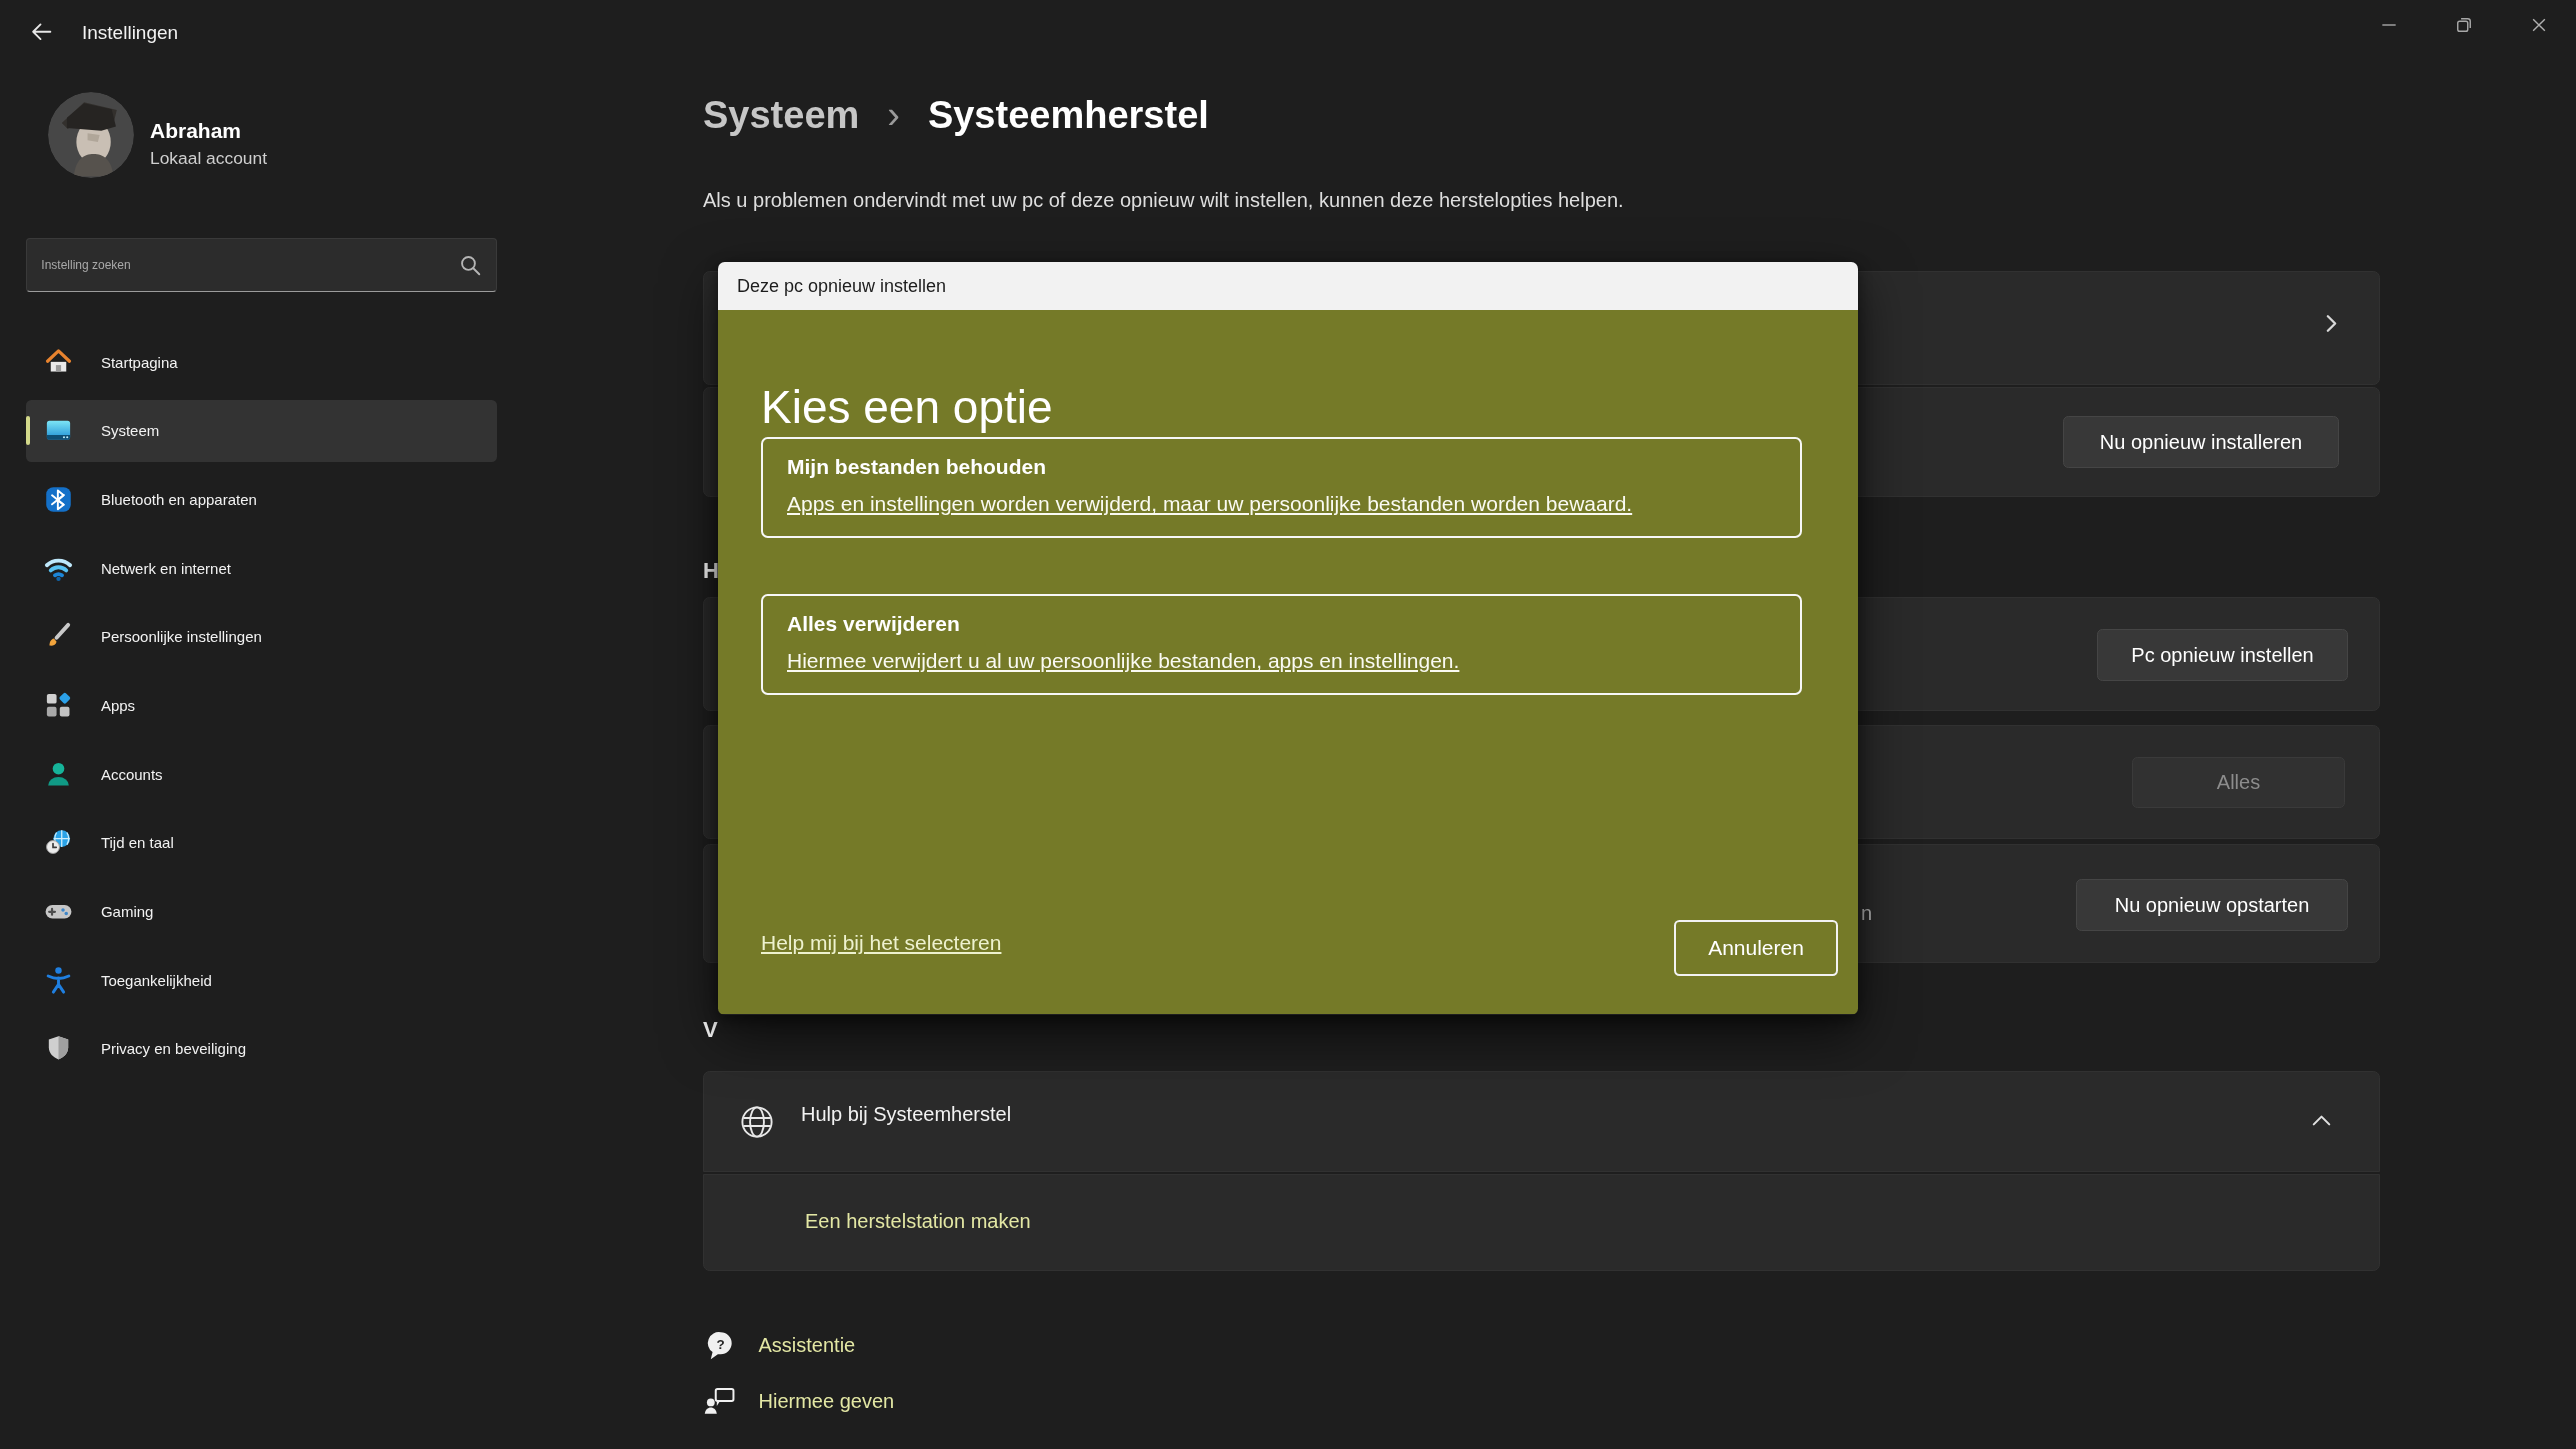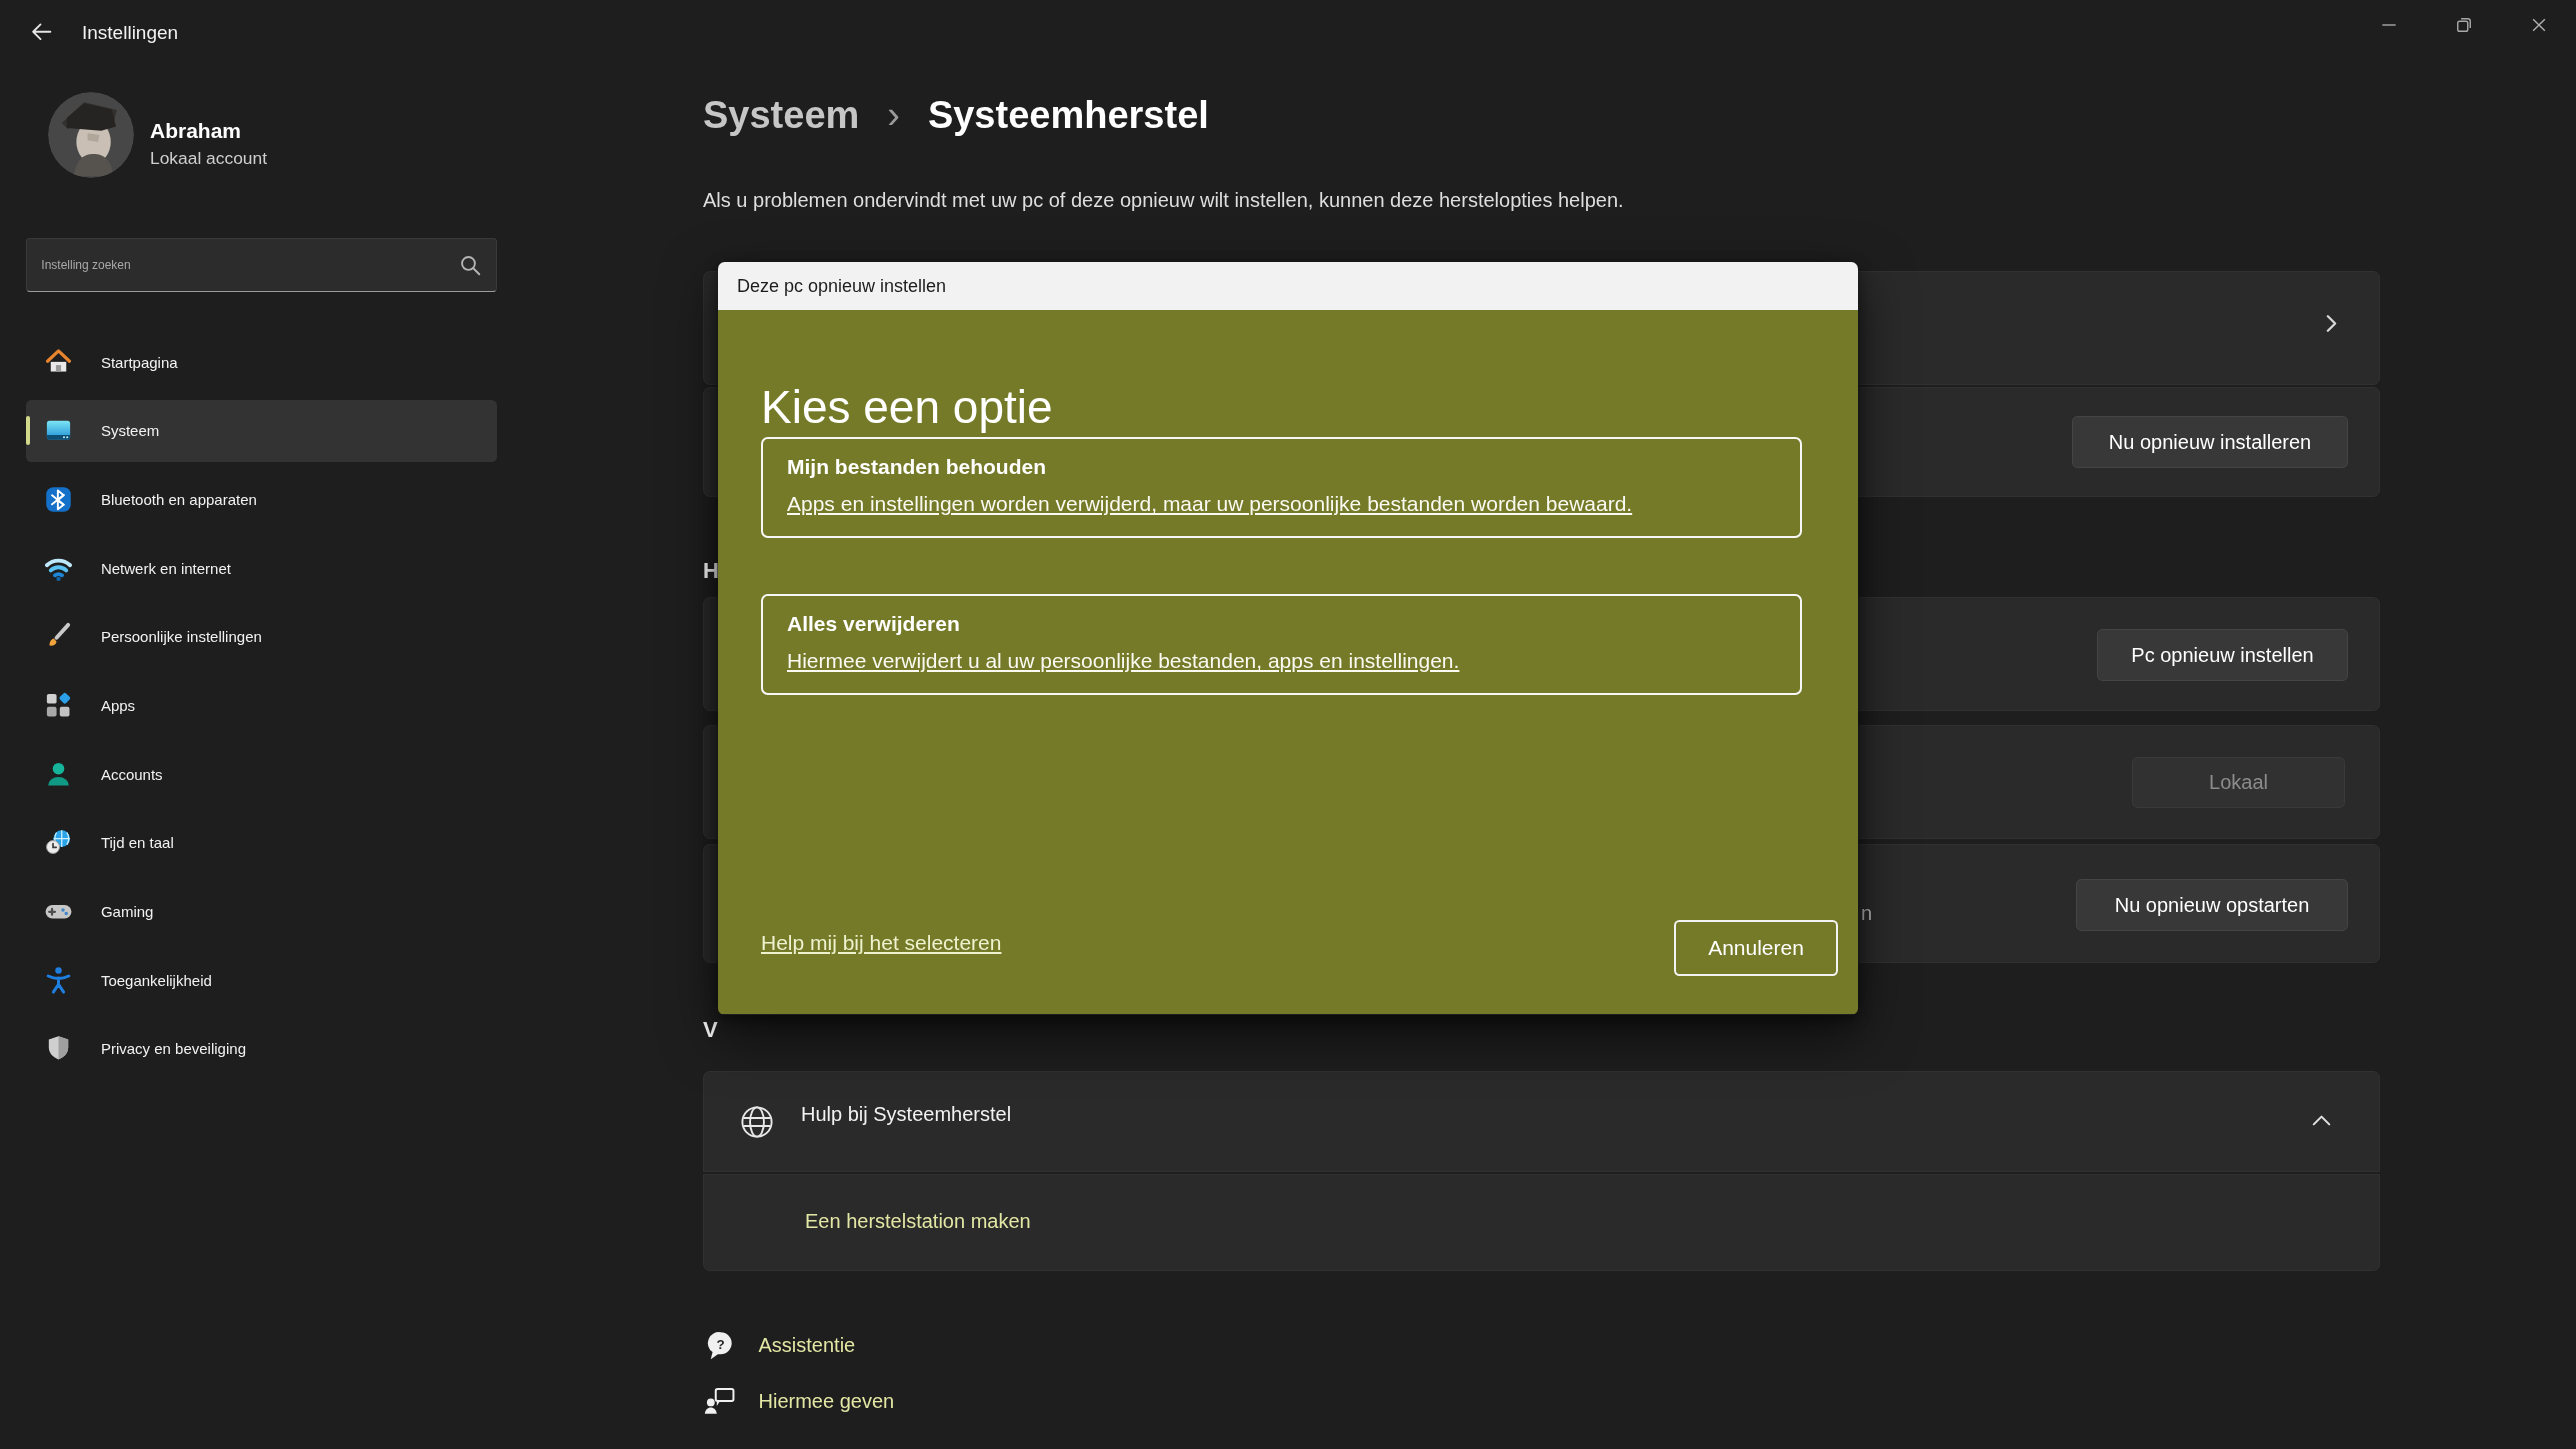--- a/index.html
+++ b/index.html
@@ -293,31 +293,31 @@
       </span>
       <span class="row-title">Problemen oplossen zonder uw pc opnieuw in te stellen</span>
       <span class="chev-right">
         <svg width="19" height="35" viewBox="0 0 24 48">
             <path d="M7 14l10 10L7 34" stroke="#d8d8d8" stroke-width="3.2" fill="none" stroke-linecap="round" stroke-linejoin="round"></path>
           </svg>
       </span>
     </div>
 
     <div class="card" style="top:323px;height:110px;">
-      <div class="btn" style="right:31px;top:28px;width:276px;height:52px;">Nu opnieuw installeren</div>
+      <div class="btn" style="right:40px;top:28px;width:276px;height:52px;">Nu opnieuw installeren</div>
     </div>
 
     <div class="section-frag" style="top:494px;">H</div>
 
     <div class="card" style="top:533px;height:114px;">
       <div class="btn" style="right:31px;top:31px;width:251px;height:52px;">Pc opnieuw instellen</div>
     </div>
 
     <div class="card" style="top:661px;height:114px;">
-      <div class="btn disabled" style="right:34px;top:31px;width:213px;height:51px;">Lokaal</div>
+      <div class="btn disabled" style="right:34px;top:31px;width:213px;height:51px;">Alles</div>
     </div>
 
     <div class="card" style="top:780px;height:119px;">
       <span class="text-frag" style="left:1157px;top:57px;">n</span>
       <div class="btn" style="right:31px;top:34px;width:272px;height:52px;">Nu opnieuw opstarten</div>
     </div>
 
     <div class="section-frag" style="top:953px;">V</div>
 
     <div class="card expander-head" style="top:1007px;height:101px;border-radius:6.7px 6.7px 0 0;">

